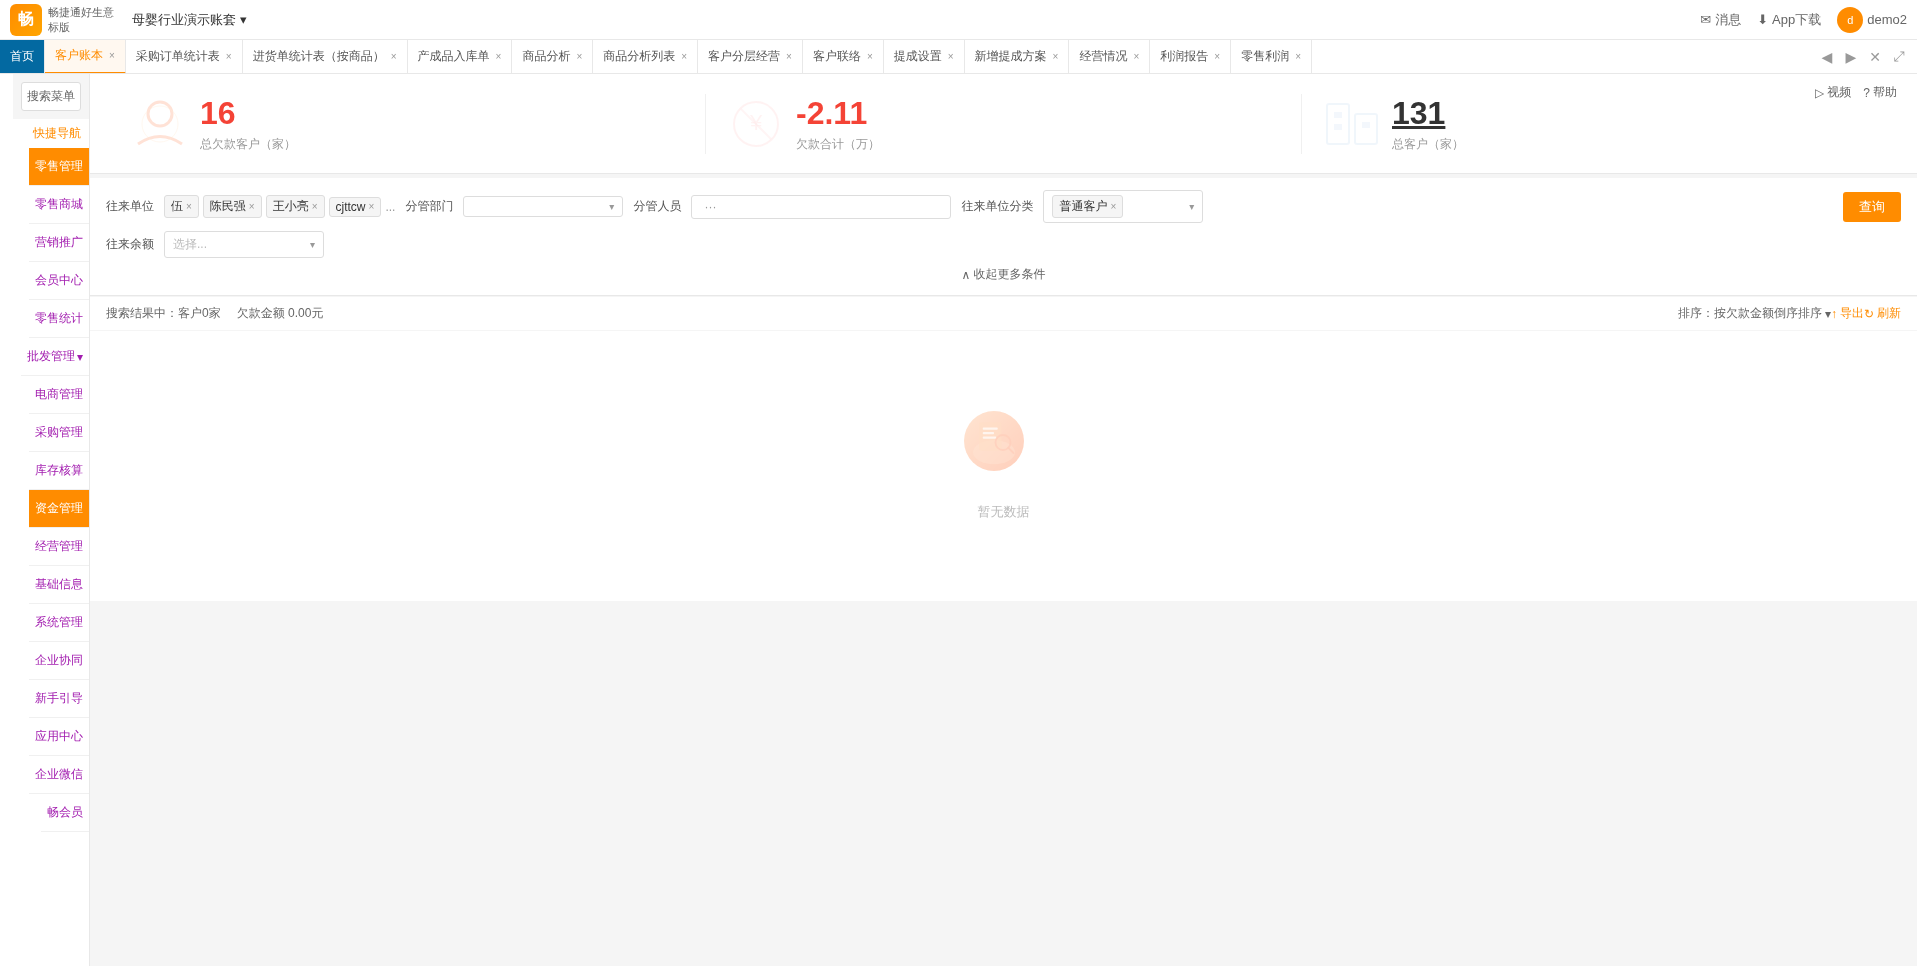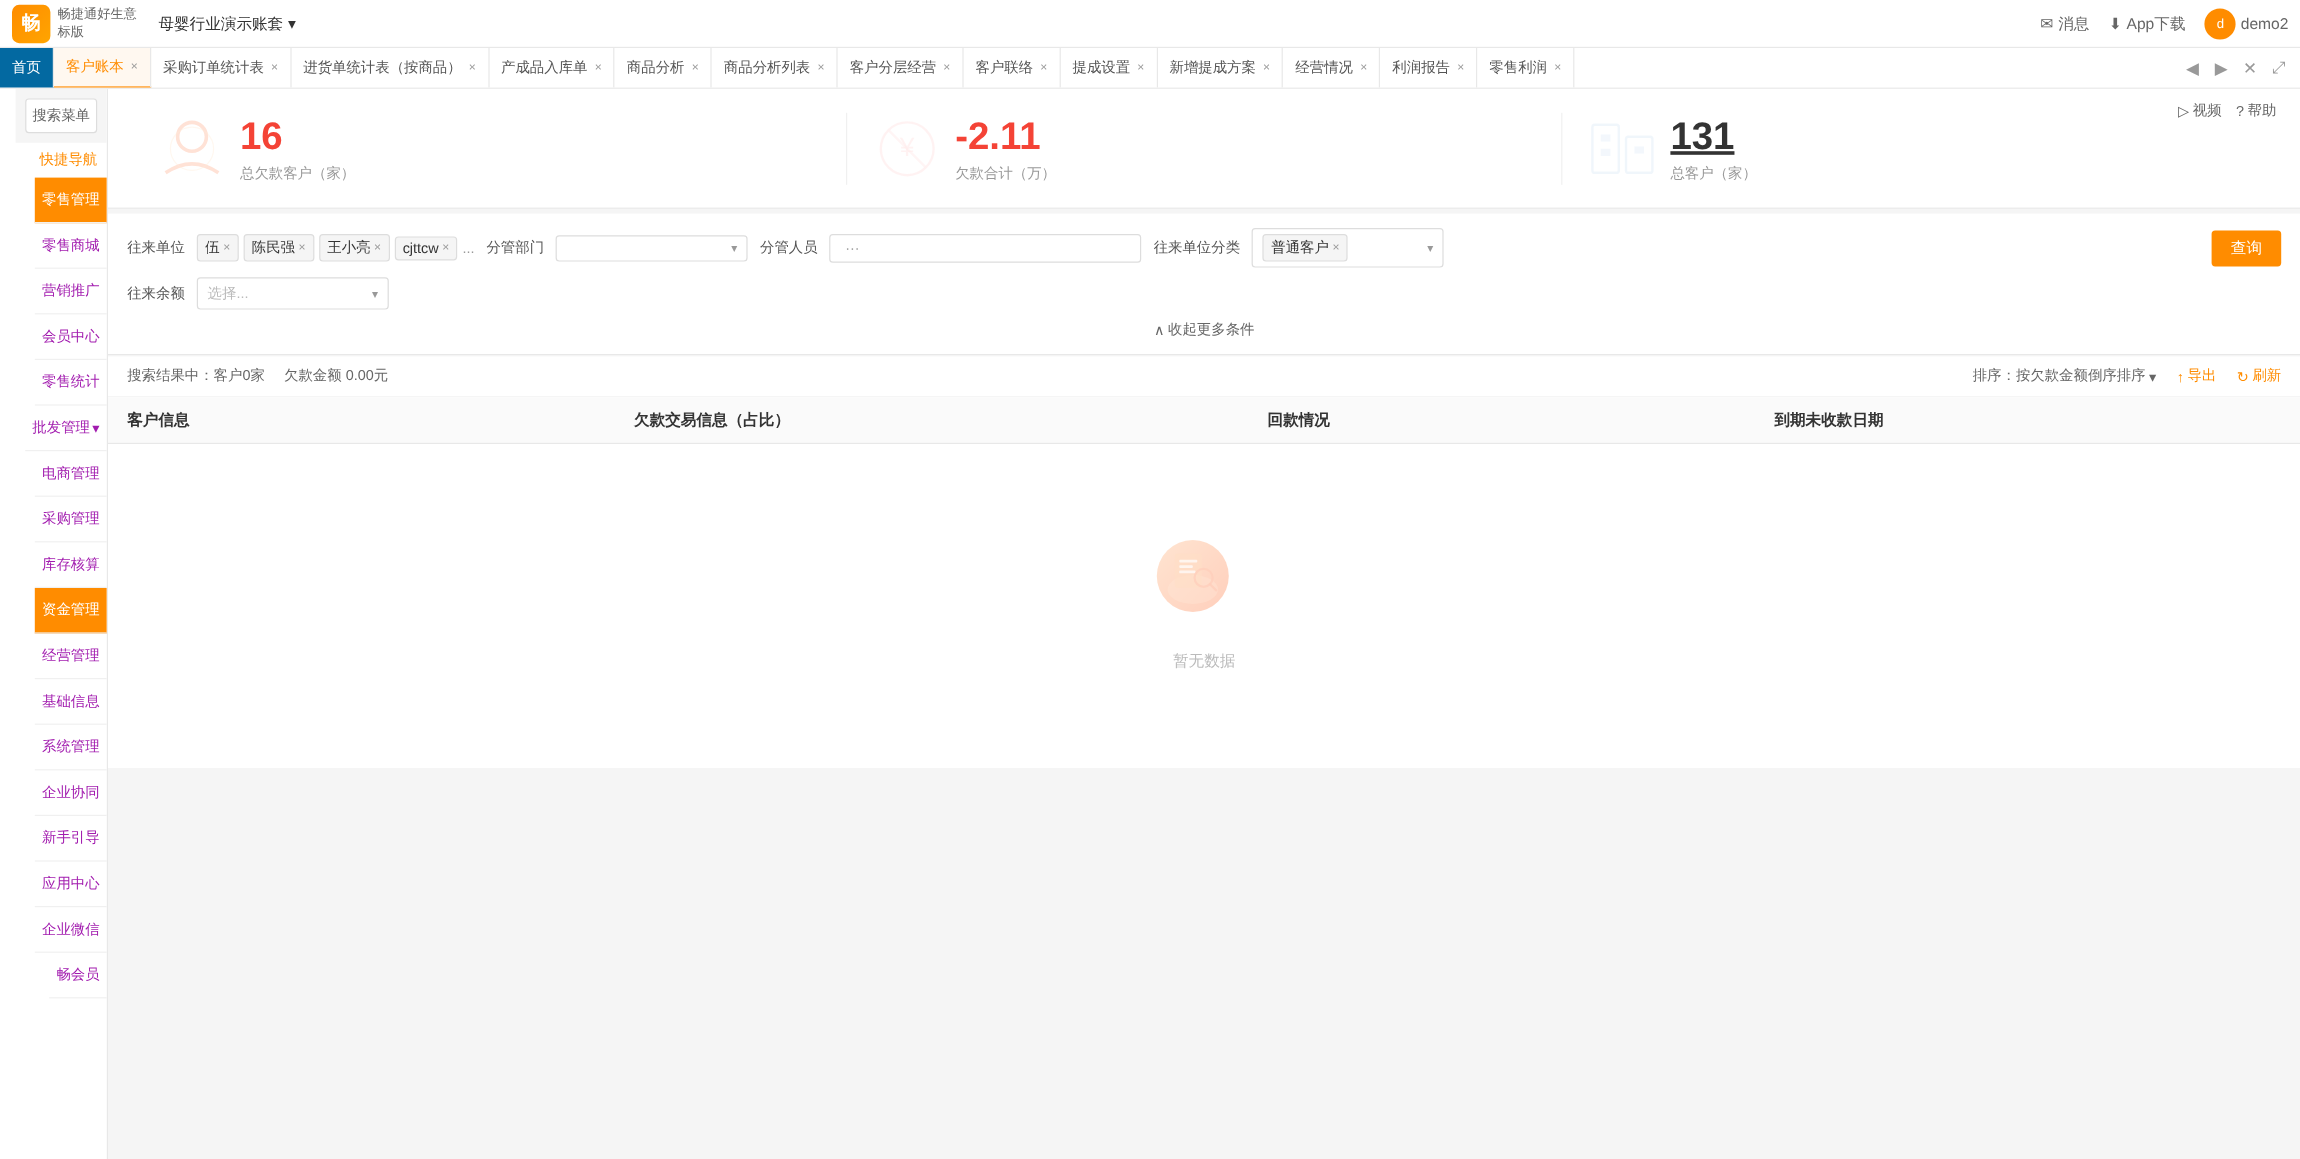--- a/index.html
+++ b/index.html
@@ -200,21 +200,21 @@
       background: #fff;
       padding: 8px 16px;
       display: flex;
       align-items: center;
       justify-content: space-between;
       margin-top: 1px;
       font-size: 12px;
       color: #666;
     }
     .results-left { display: flex; gap: 16px; }
-    .results-right { display: flex; align-items: center; gap: 17px; }
+    .results-right { display: flex; align-items: center; gap: 0; }
     .sort-btn { display: flex; align-items: center; gap: 3px; cursor: pointer; color: #666; }
     .export-btn { display: flex; align-items: center; gap: 3px; cursor: pointer; color: #ff8c00; }
     .refresh-btn { display: flex; align-items: center; gap: 3px; cursor: pointer; color: #ff8c00; }
 
     
     .table-area {
       background: #fff;
       margin-top: 1px;
     }
     .table-header {
@@ -519,26 +519,20 @@
           <span>导出</span>
         </div>
         <div class="refresh-btn">
           <span>↻</span>
           <span>刷新</span>
         </div>
       </div>
     </div>
 
     <div class="table-area">
-      <div class="table-header">
-        <div class="table-col-1">客户信息</div>
-        <div class="table-col-2">欠款交易信息（占比）</div>
-        <div class="table-col-3">回款情况</div>
-        <div class="table-col-4">到期未收款日期</div>
-      </div>
 
       <div class="empty-state">
         <div class="empty-icon">
           <div class="empty-icon-circle">
             <svg width="60" height="60" viewBox="0 0 80 80">
 
               <ellipse cx="40" cy="55" rx="28" ry="16" fill="#ffd0b0" opacity="0.4"></ellipse>
               <rect x="20" y="15" width="30" height="38" rx="3" fill="#ffc090" opacity="0.6"></rect>
               <rect x="25" y="22" width="20" height="3" rx="1" fill="#fff" opacity="0.7"></rect>
               <rect x="25" y="28" width="15" height="3" rx="1" fill="#fff" opacity="0.7"></rect>

